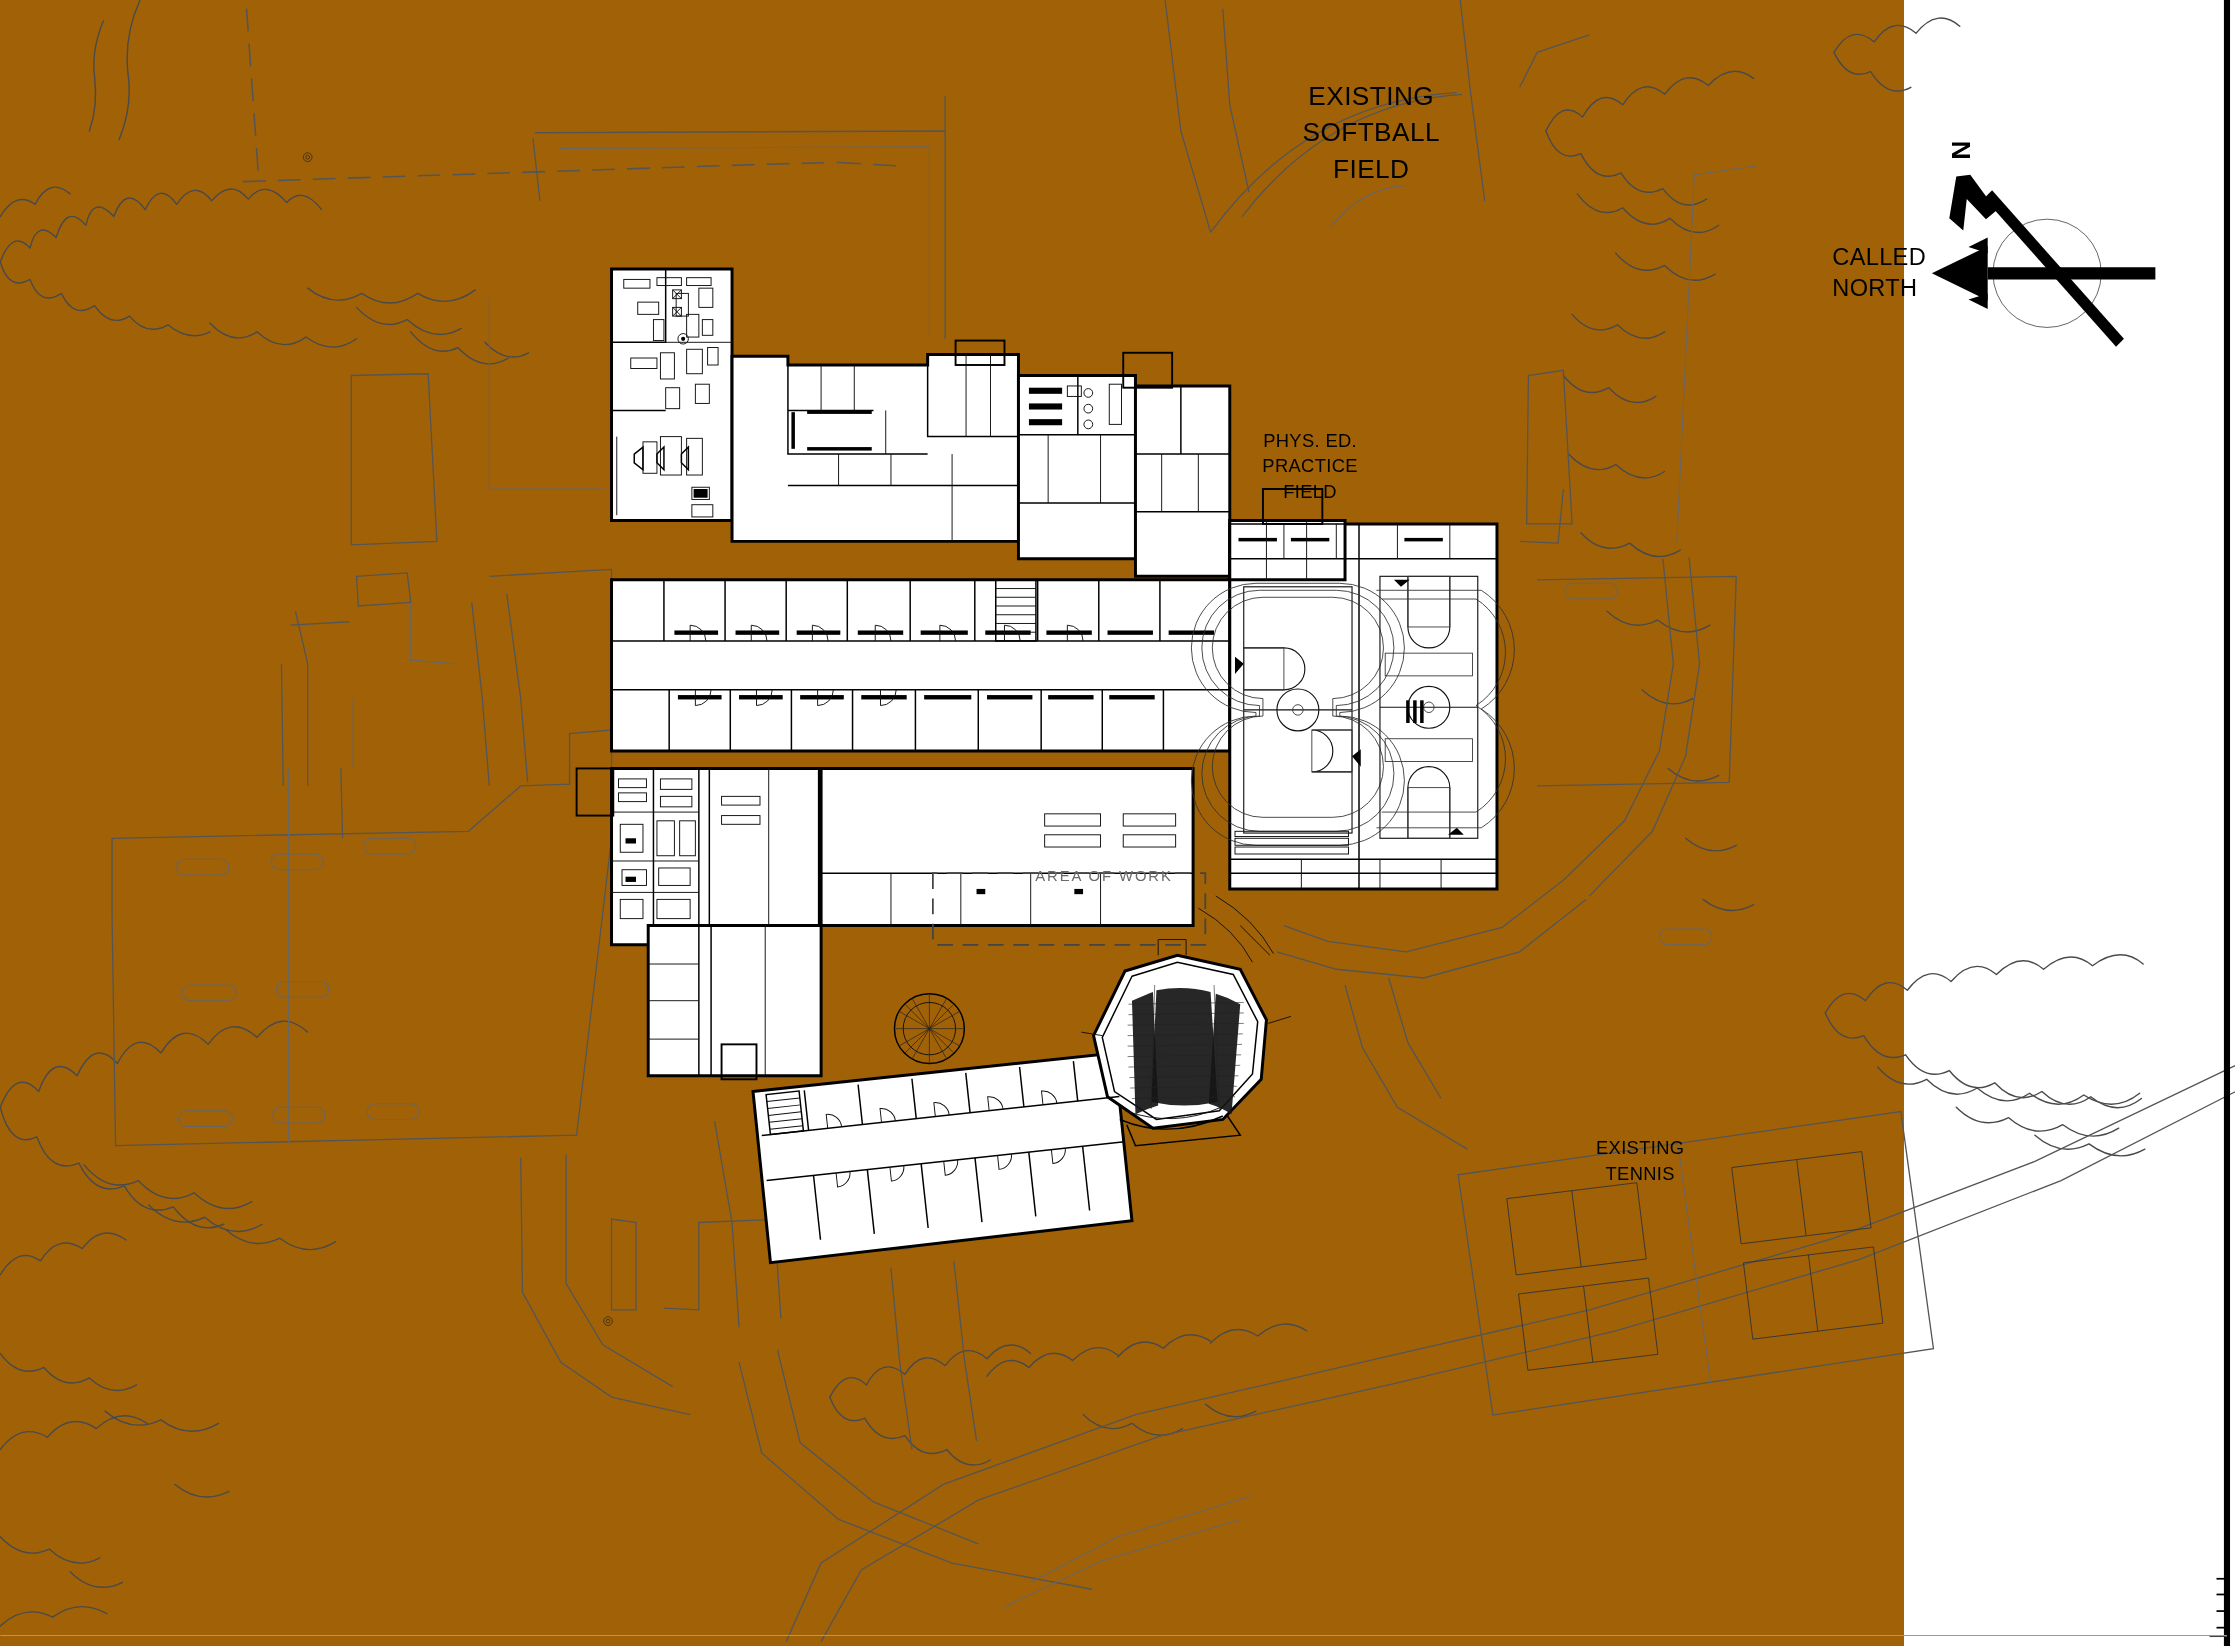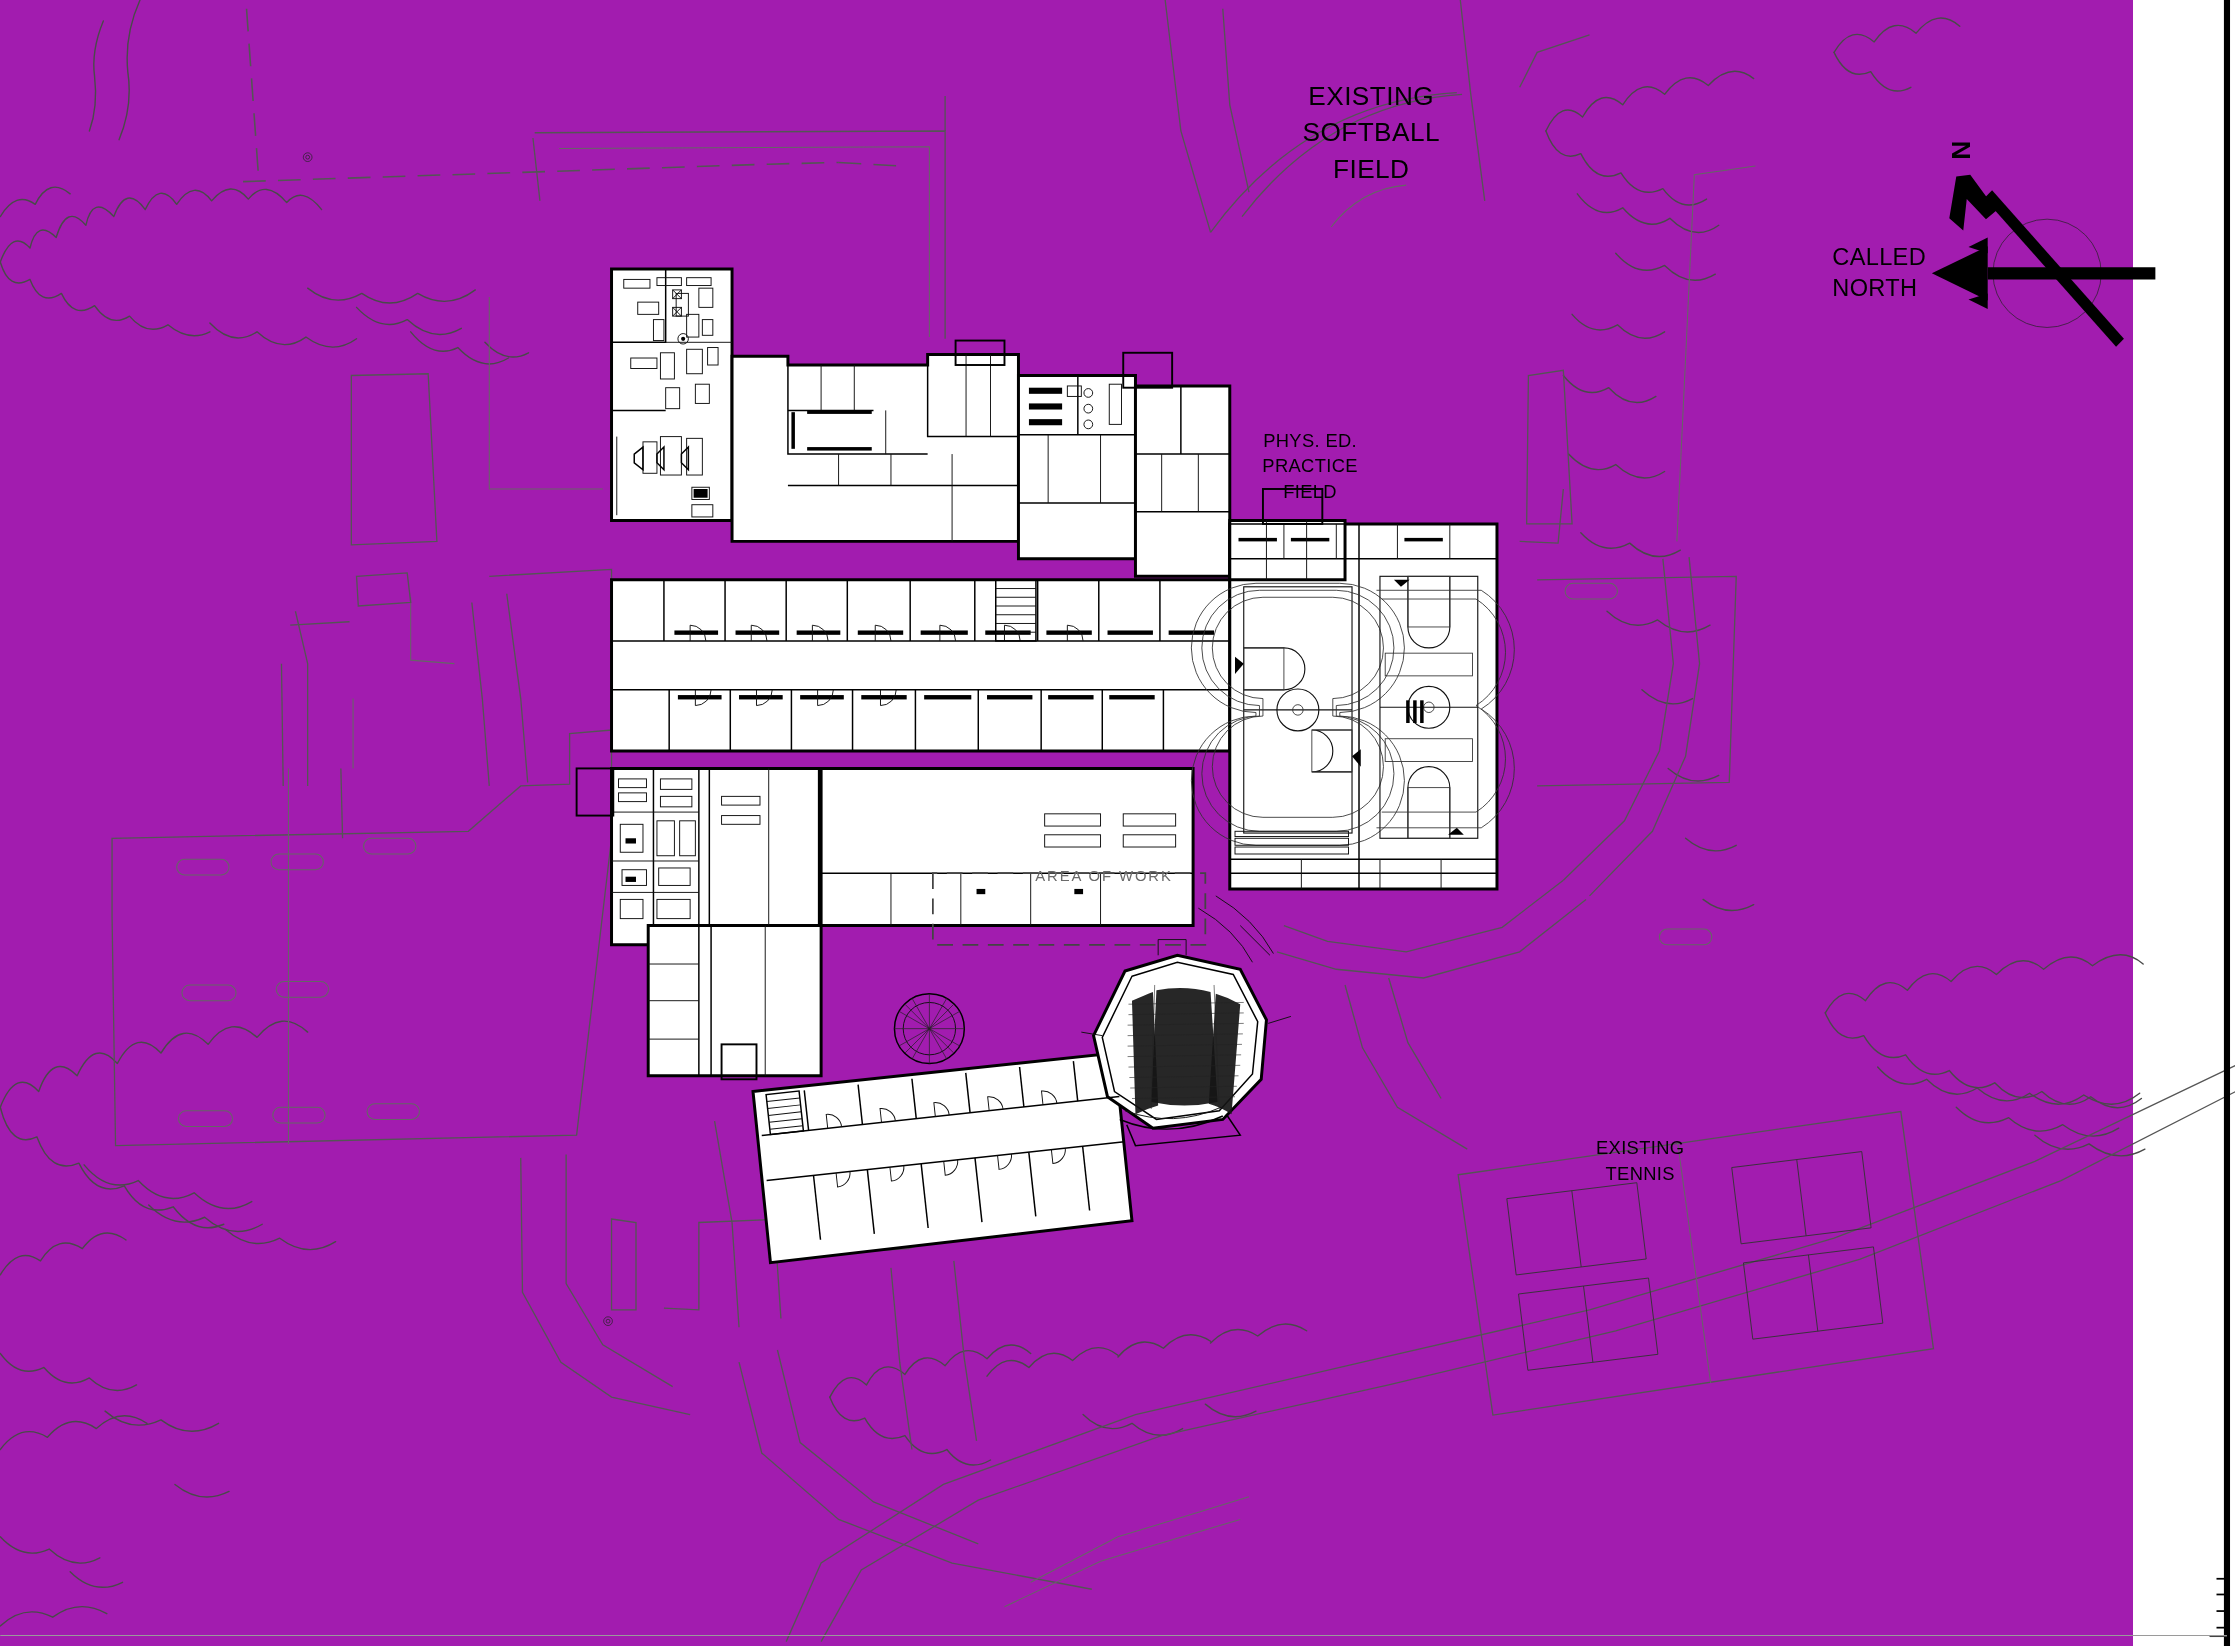--- a/index.html
+++ b/index.html
@@ -1,18 +1,18 @@
 <!DOCTYPE html>
 <html style="font-size:14px"><head>
 <meta charset="utf-8">
 <style>
   html,body{margin:0;padding:0;background:#ffffff;}
   body{width:2236px;height:1646px;overflow:hidden;
        font-family:"Liberation Sans",sans-serif;color:#000;}
-  #sheet{position:relative;width:2133px;height:1646px;background:#a21caf;}
+  #sheet{position:relative;width:1904px;height:1646px;background:#a16207;}
   #sheet svg{position:absolute;left:0;top:0;width:2236px;height:1646px;display:block;}
 
   
   .veg        {fill:none;stroke:#4a4a4a;stroke-width:1.6;stroke-linecap:round;stroke-linejoin:round;}
   .pave       {fill:none;stroke:#555;stroke-width:1.5;}
   .pave-thin  {fill:none;stroke:#666;stroke-width:1.2;}
   .prop-dash  {fill:none;stroke:#555;stroke-width:1.8;stroke-dasharray:26 14;}
   .bldg-heavy {fill:#fff;stroke:#000;stroke-width:3.4;stroke-linejoin:miter;}
   .bldg-med   {fill:none;stroke:#000;stroke-width:2.2;}
   .wall       {fill:none;stroke:#000;stroke-width:1.7;}

